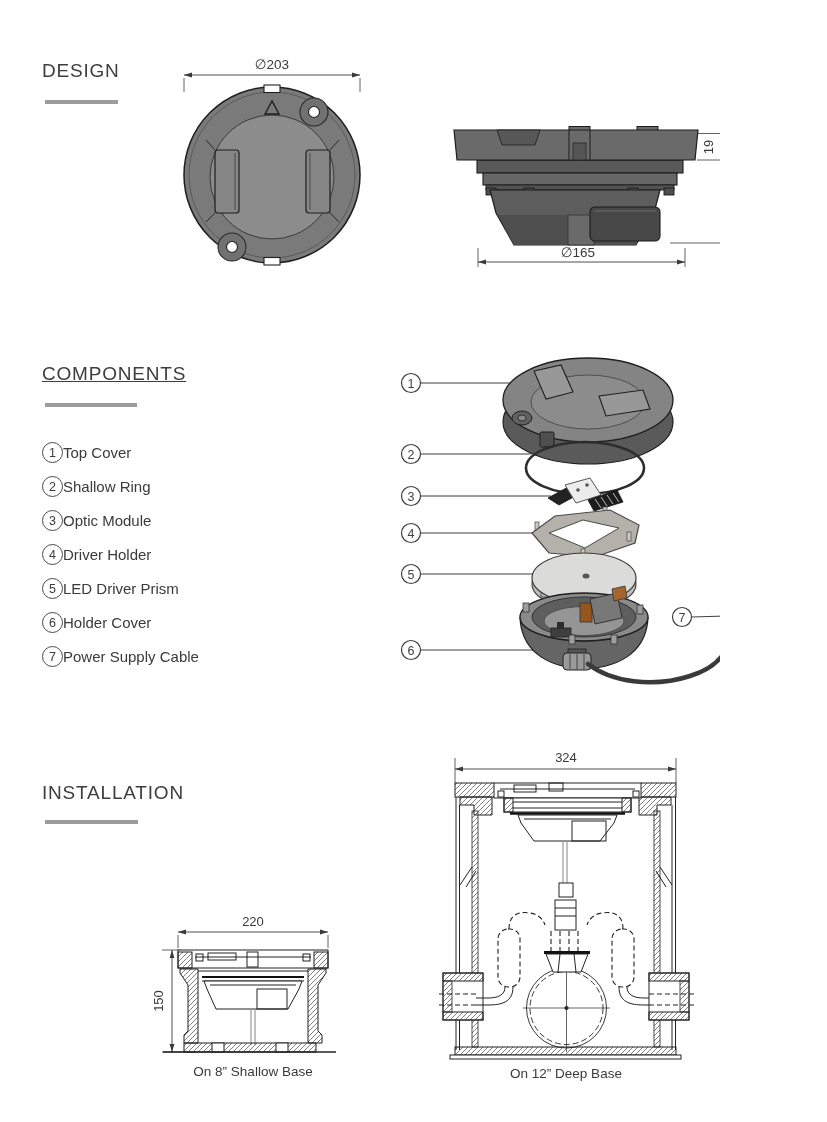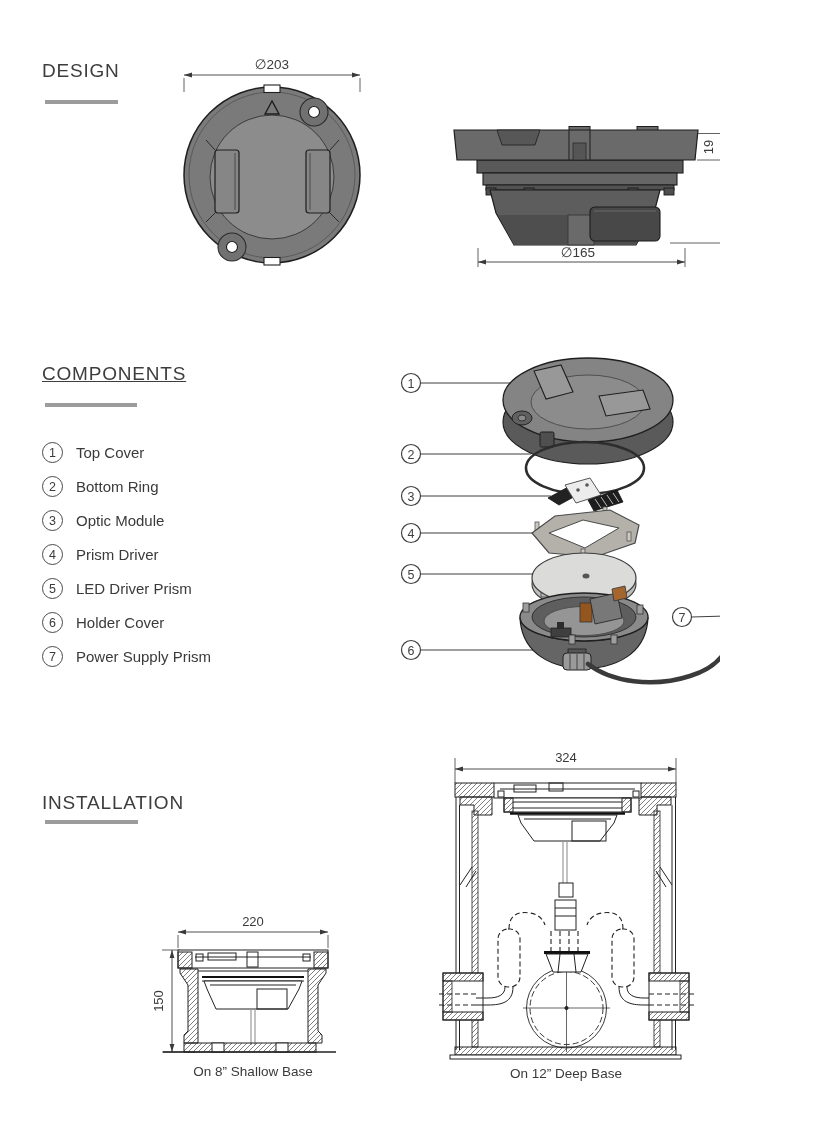--- a/index.html
+++ b/index.html
@@ -14,21 +14,21 @@
     position:absolute;height:4px;background:#9c9c9c;
   }
   .abs{position:absolute;}
   .comp-list{position:absolute;left:42px;top:442px;}
   .comp-row{display:flex;align-items:center;height:21px;margin-bottom:13px;}
   .circle-num{
     box-sizing:border-box;width:21px;height:21px;border:1.3px solid #4a4a4a;border-radius:50%;
     display:flex;align-items:center;justify-content:center;
     font-size:12.5px;color:#3a3a3a;flex:0 0 21px;
   }
-  .comp-label{margin-left:13px;font-size:15px;color:#3a3a3a;white-space:nowrap;}
+  .comp-label{font-size:15px;color:#3a3a3a;white-space:nowrap;}
   svg{display:block;}
   svg text{font-family:"Liberation Sans","DejaVu Sans",sans-serif;}
   .dim{fill:#3a3a3a;font-size:13px;}
   .dim-big{fill:#3a3a3a;font-size:13.5px;}
   .caption{fill:#3a3a3a;font-size:13.5px;}
   .callout-txt{fill:#3f3f3f;font-size:12.5px;}
 </style>
 </head>
 <body>
 
@@ -124,41 +124,41 @@
   <div class="section-title" style="left:42px;top:363px;text-decoration:underline;">COMPONENTS</div>
   <div class="section-underline" style="left:45px;top:403px;width:92px;"></div>
 
   <div class="comp-list">
     <div class="comp-row">
       <span class="circle-num">1</span>
       <span class="comp-label">Top Cover</span>
     </div>
     <div class="comp-row">
       <span class="circle-num">2</span>
-      <span class="comp-label">Bottom Ring</span>
+      <span class="comp-label">Shallow Ring</span>
     </div>
     <div class="comp-row">
       <span class="circle-num">3</span>
       <span class="comp-label">Optic Module</span>
     </div>
     <div class="comp-row">
       <span class="circle-num">4</span>
-      <span class="comp-label">Prism Driver</span>
+      <span class="comp-label">Driver Holder</span>
     </div>
     <div class="comp-row">
       <span class="circle-num">5</span>
       <span class="comp-label">LED Driver Prism</span>
     </div>
     <div class="comp-row">
       <span class="circle-num">6</span>
       <span class="comp-label">Holder Cover</span>
     </div>
     <div class="comp-row">
       <span class="circle-num">7</span>
-      <span class="comp-label">Power Supply Prism</span>
+      <span class="comp-label">Power Supply Cable</span>
     </div>
   </div>
 
   <svg class="abs" style="left:385px;top:352px;" width="420" height="365" viewBox="0 0 420 365">
 
     <g stroke="#3f3f3f" stroke-width="1">
       <line x1="35.5" y1="31" x2="132" y2="31"></line>
       <line x1="35.5" y1="102" x2="146" y2="102"></line>
       <line x1="35.5" y1="144" x2="166" y2="144"></line>
       <line x1="35.5" y1="181" x2="152" y2="181"></line>
@@ -250,21 +250,21 @@
       <text x="26" y="185.5" text-anchor="middle" class="callout-txt">4</text>
       <circle cx="26" cy="222" r="9.5" fill="#ffffff" stroke="#3f3f3f" stroke-width="1.2"></circle>
       <text x="26" y="226.5" text-anchor="middle" class="callout-txt">5</text>
       <circle cx="26" cy="298" r="9.5" fill="#ffffff" stroke="#3f3f3f" stroke-width="1.2"></circle>
       <text x="26" y="302.5" text-anchor="middle" class="callout-txt">6</text>
       <circle cx="297" cy="265" r="9.5" fill="#ffffff" stroke="#3f3f3f" stroke-width="1.2"></circle>
       <text x="297" y="269.5" text-anchor="middle" class="callout-txt">7</text>
     </g>
   </svg>
 
-  <div class="section-title" style="left:42px;top:782px;margin-top:10px;">INSTALLATION</div>
+  <div class="section-title" style="left:42px;top:782px;">INSTALLATION</div>
   <div class="section-underline" style="left:45px;top:820px;width:93px;"></div>
 
   <svg class="abs" style="left:150px;top:905px;" width="206" height="180" viewBox="0 0 206 180">
     <defs>
       <pattern id="hatchS" patternUnits="userSpaceOnUse" width="5" height="5">
         <path d="M0,5 L5,0" stroke="#4a4a4a" stroke-width="0.7"></path>
       </pattern>
     </defs>
     <g>
       <line x1="28" y1="27" x2="178" y2="27" stroke="#3a3a3a" stroke-width="0.9"></line>

